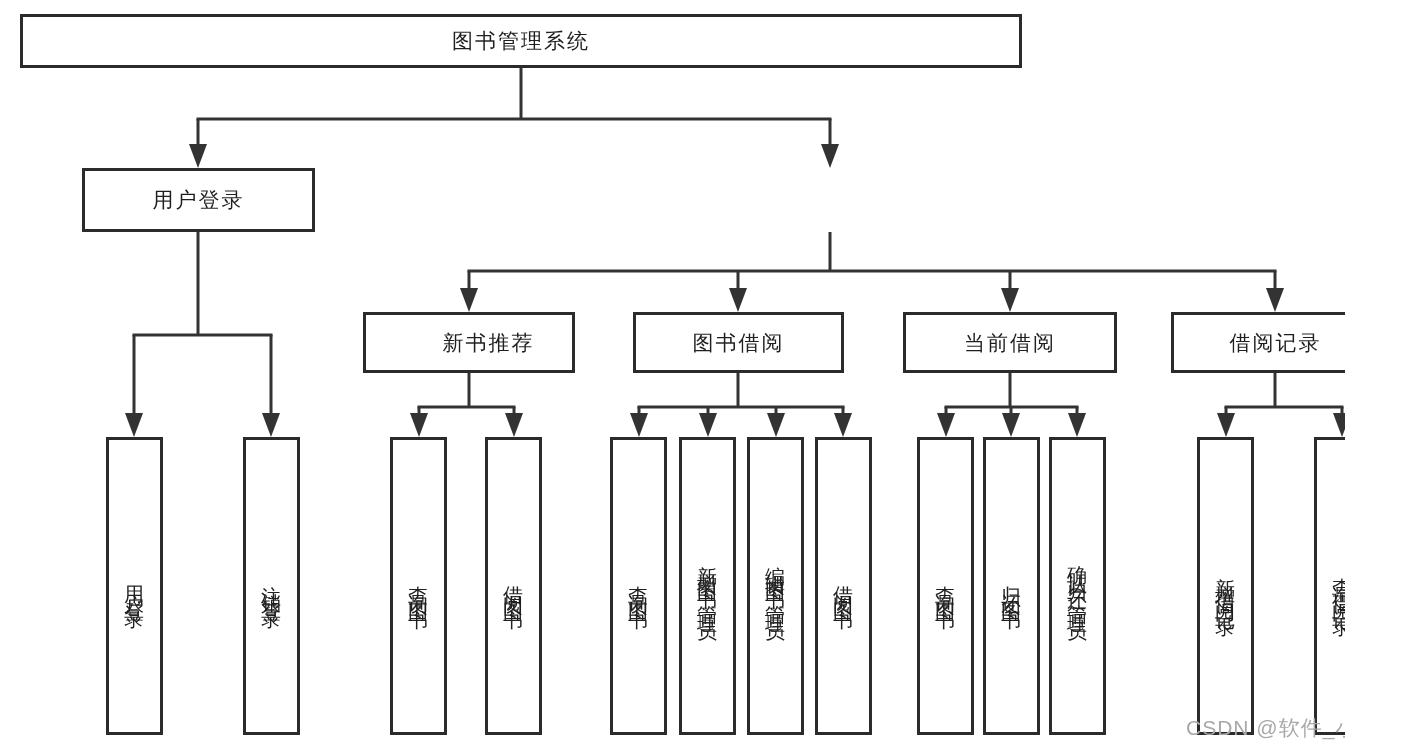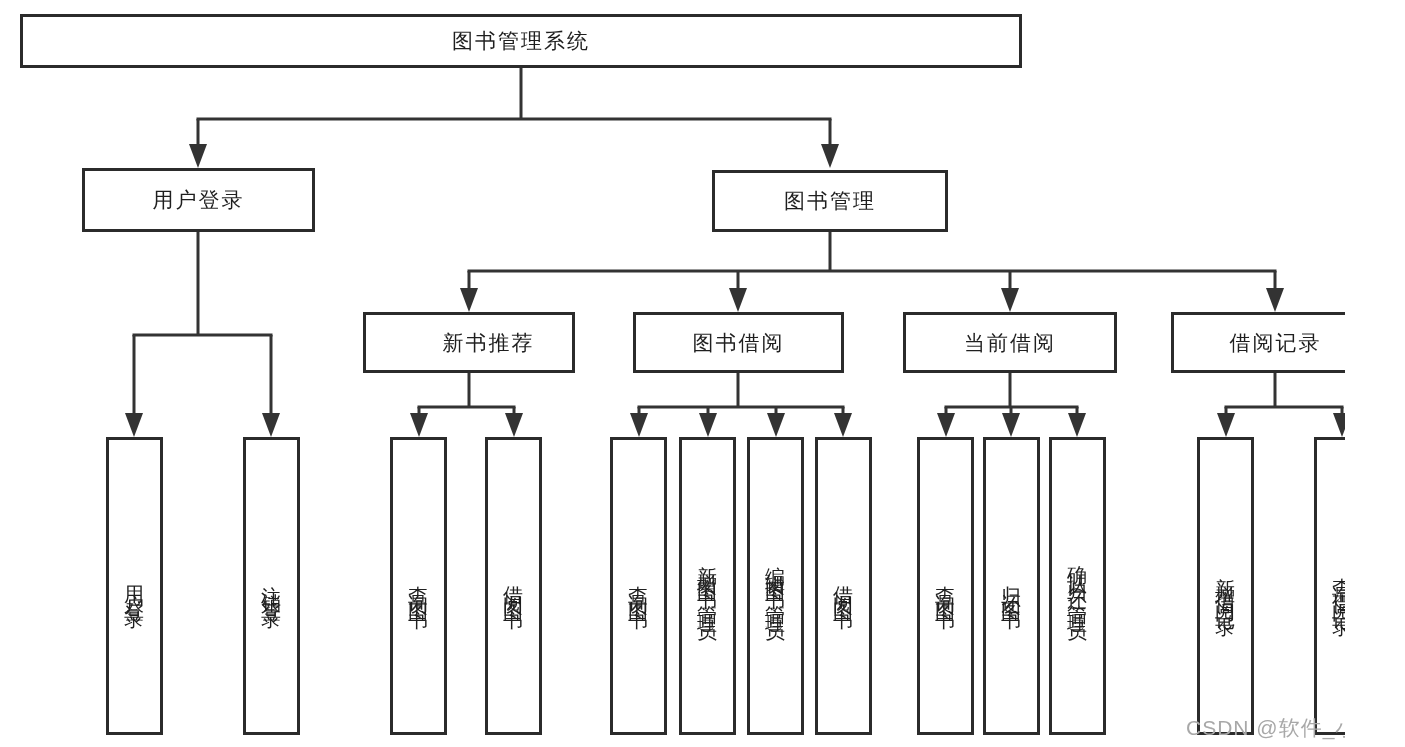--- a/index.html
+++ b/index.html
@@ -90,21 +90,20 @@
       <polygon points="1002,413 1020,413 1011,437"></polygon>
       <polygon points="1068,413 1086,413 1077,437"></polygon>
       <polygon points="1217,413 1235,413 1226,437"></polygon>
       <polygon points="1333,413 1351,413 1342,437"></polygon>
     </g>
   </svg>
 
   <div class="node h-node" style="left:20px;top:14px;width:1002px;height:54px;">图书管理系统</div>
 
   <div class="node h-node" style="left:82px;top:168px;width:233px;height:64px;">用户登录</div>
-  <div class="node h-node" style="left:712px;top:170px;width:236px;height:62px;">图书管理</div>
 
   <div class="node h-node" style="left:363px;top:312px;width:212px;height:61px;padding-left:39px;">新书推荐</div>
   <div class="node h-node" style="left:633px;top:312px;width:211px;height:61px;">图书借阅</div>
   <div class="node h-node" style="left:903px;top:312px;width:214px;height:61px;">当前借阅</div>
   <div class="node h-node" style="left:1171px;top:312px;width:209px;height:61px;">借阅记录</div>
 
   <div class="node v-node" style="left:106px;top:437px;width:57px;height:298px;">
     <span class="vtext">用户登录</span>
   </div>
   <div class="node v-node" style="left:243px;top:437px;width:57px;height:298px;">

